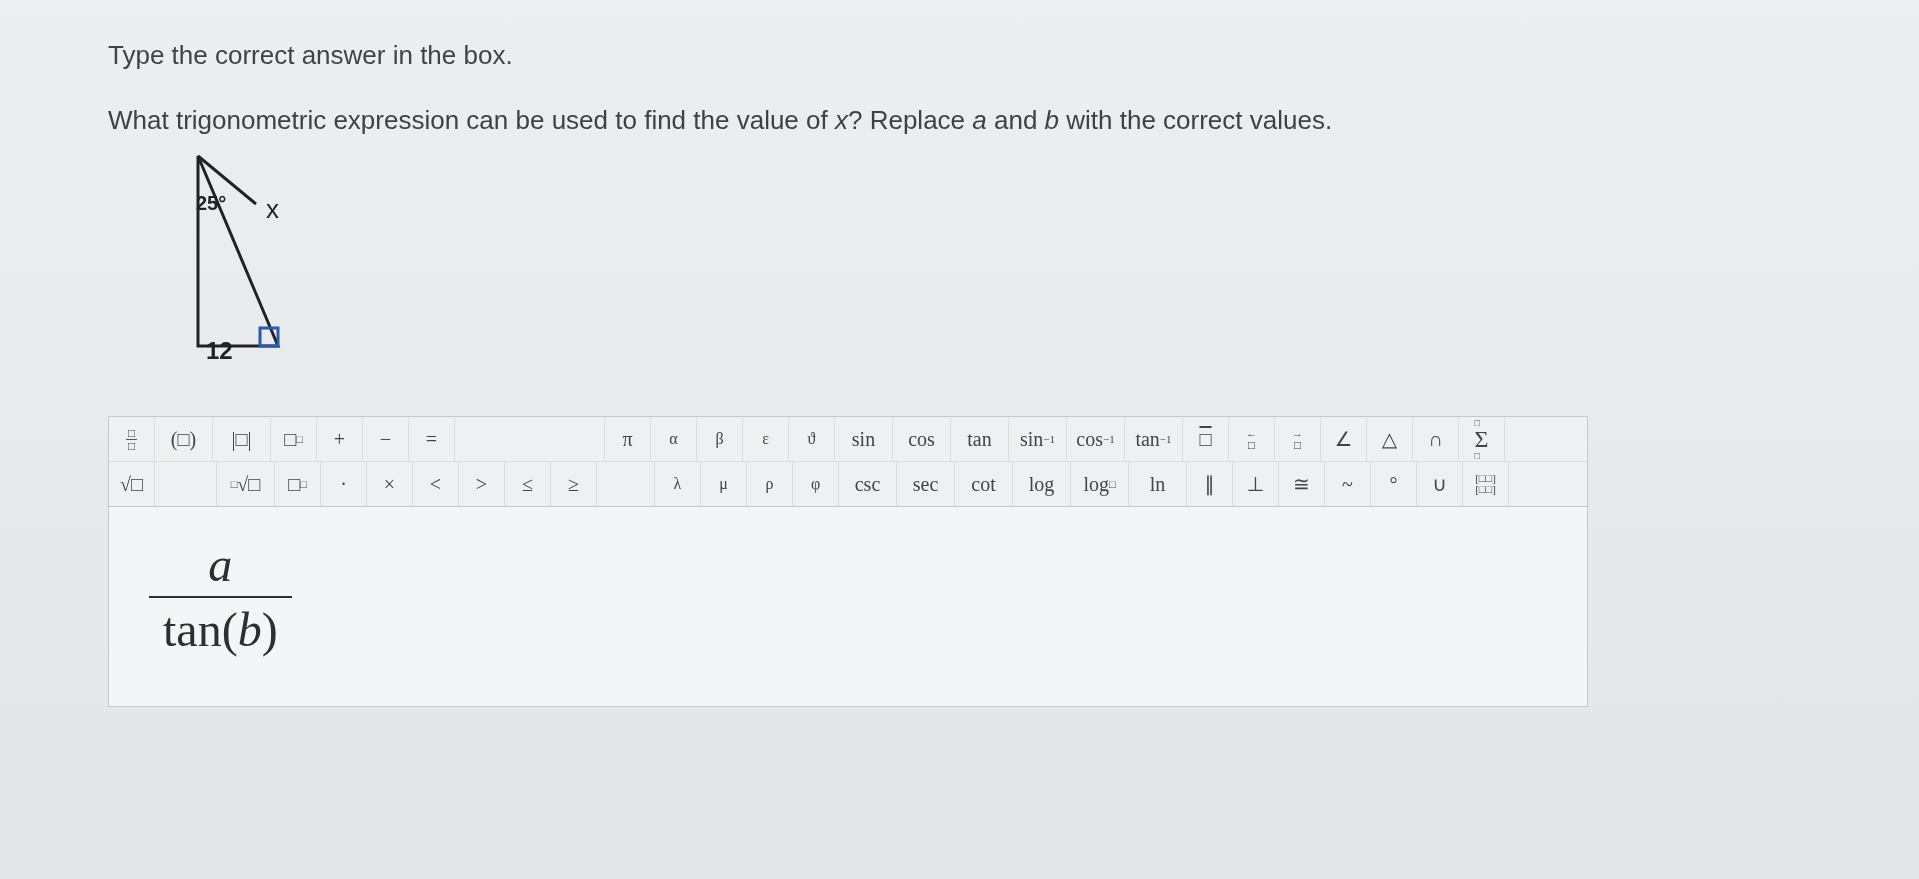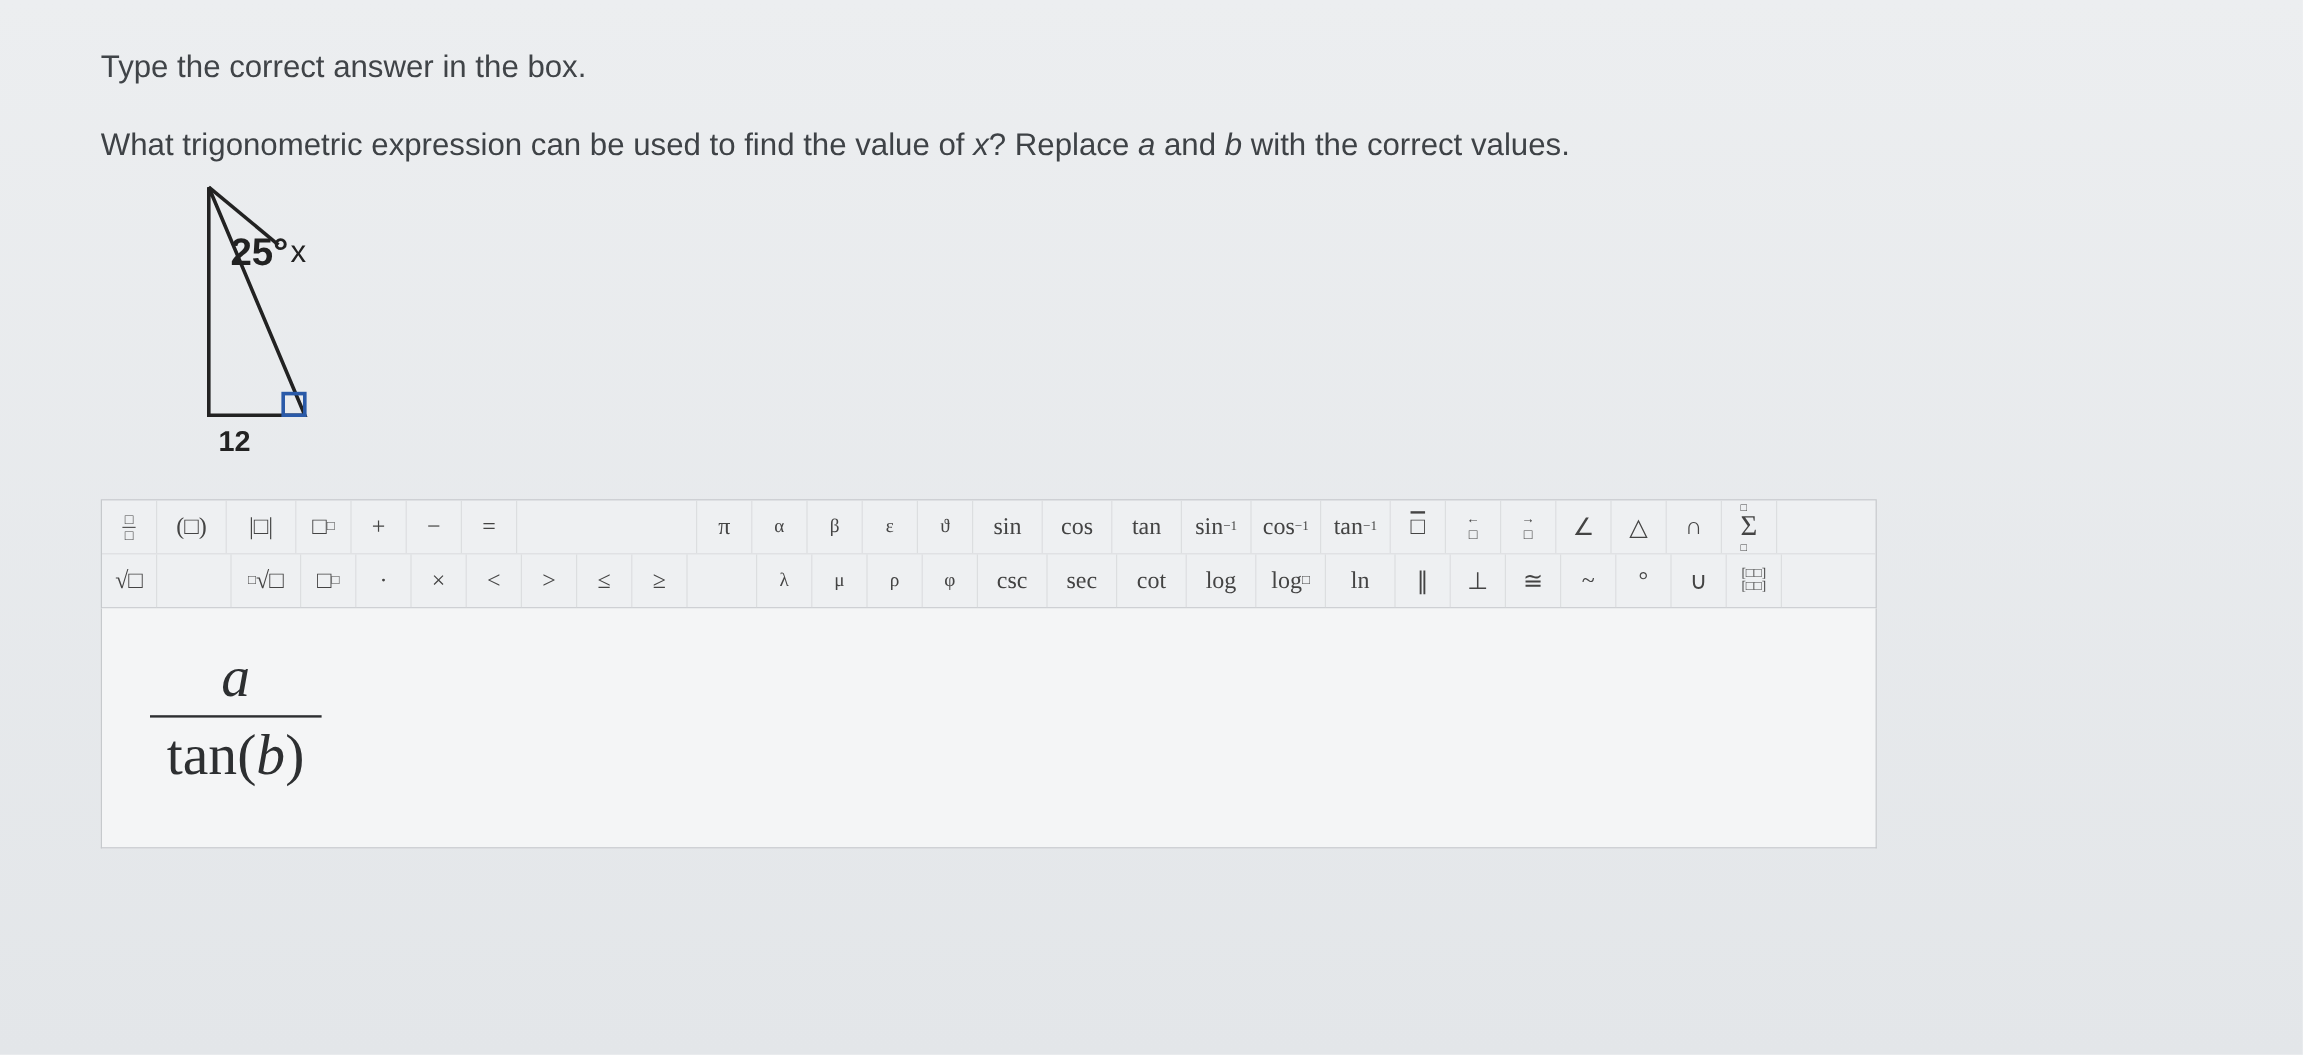--- a/index.html
+++ b/index.html
@@ -6,21 +6,21 @@
     margin: 0;
     padding: 0;
     font-family: Arial, Helvetica, sans-serif;
     background: #f2f3f4;
     color: #333;
   }
   .page {
     width: 1919px;
     height: 879px;
     box-sizing: border-box;
-    padding: 40px 0 0 84px;
+    padding: 40px 0 0 108px;
     background: linear-gradient(180deg, #eceef0 0%, #e3e6e9 100%);
   }
   .instruction {
     font-size: 26px;
     color: #404448;
     margin-bottom: 34px;
   }
   .question {
     font-size: 26px;
     color: #3e4246;
@@ -30,37 +30,37 @@
   }
   .figure {
     margin: 10px 0 30px 40px;
     position: relative;
     width: 200px;
     height: 240px;
   }
   .figure svg { display:block; }
   .figure .angle-label {
     position: absolute;
-    left: 68px;
+    left: 48px;
     top: 46px;
-    font-size: 32px;
+    font-size: 20px;
     font-weight: bold;
     color: #222;
   }
   .figure .x-label {
     position: absolute;
     left: 118px;
     top: 48px;
     font-size: 26px;
     color: #222;
   }
   .figure .base-label {
     position: absolute;
     left: 58px;
-    top: 209px;
+    top: 191px;
     font-size: 24px;
     font-weight: bold;
     color: #222;
   }
   .toolbar {
     display: flex;
     flex-direction: column;
     border: 1px solid #c6c9cc;
     background: #eef0f2;
     width: 1480px;

